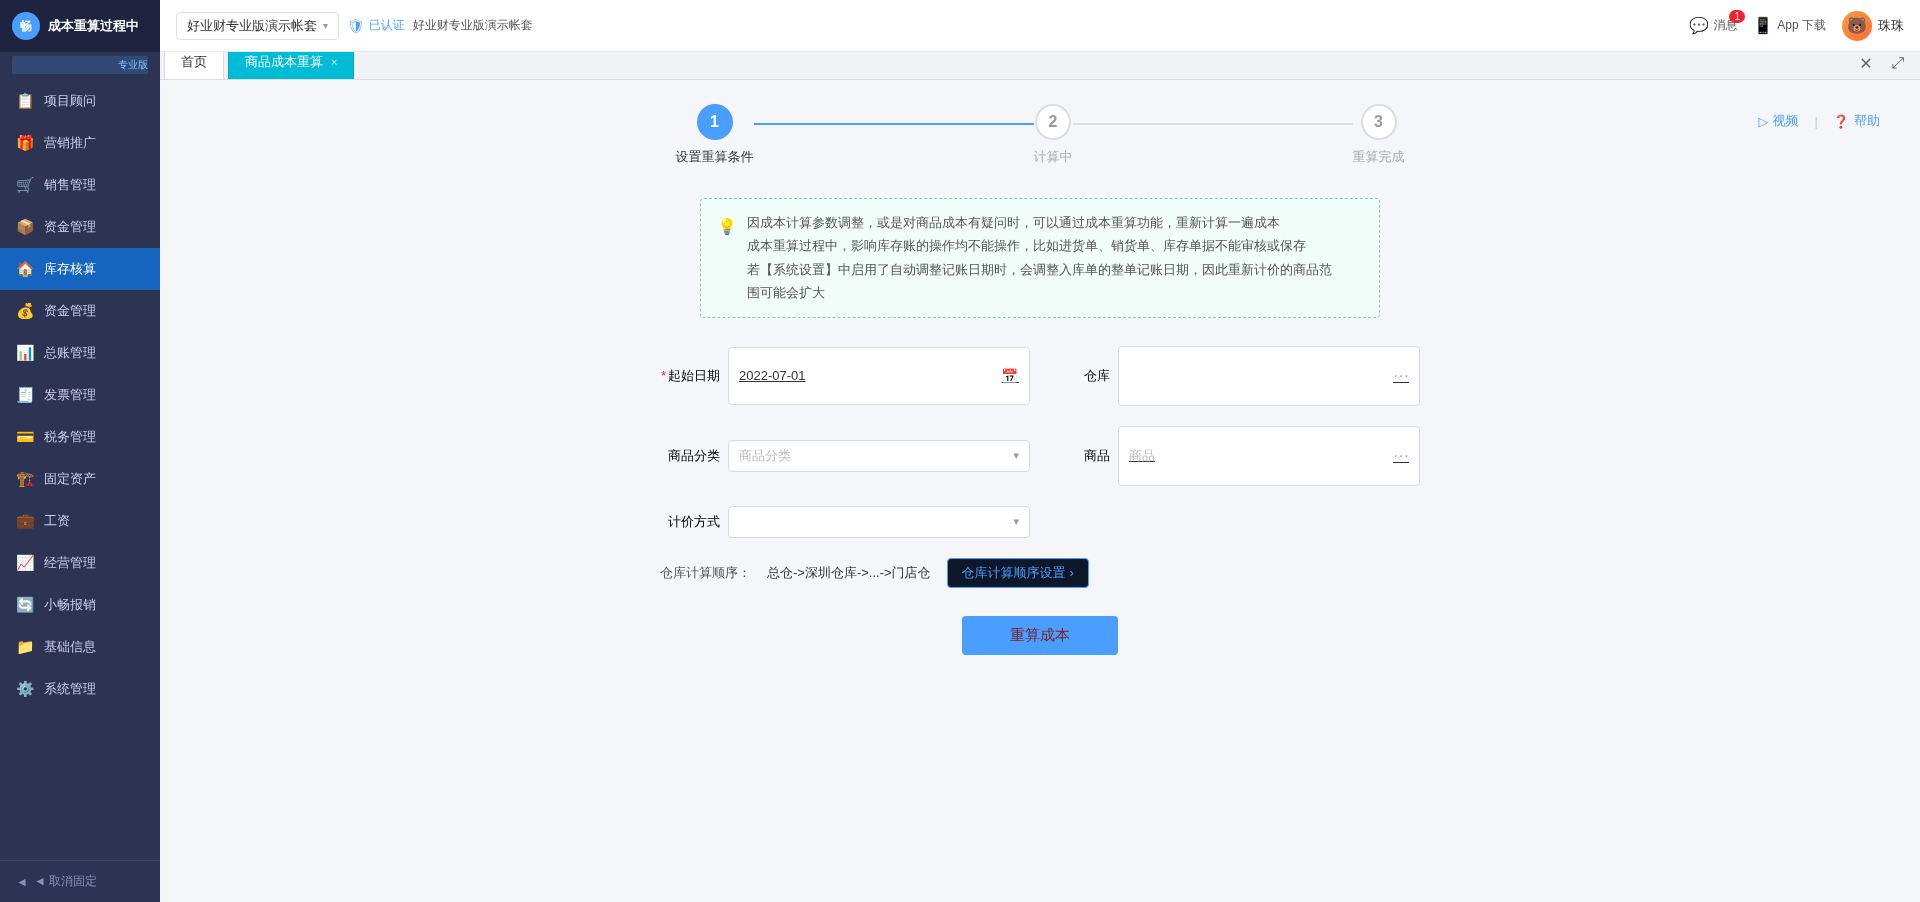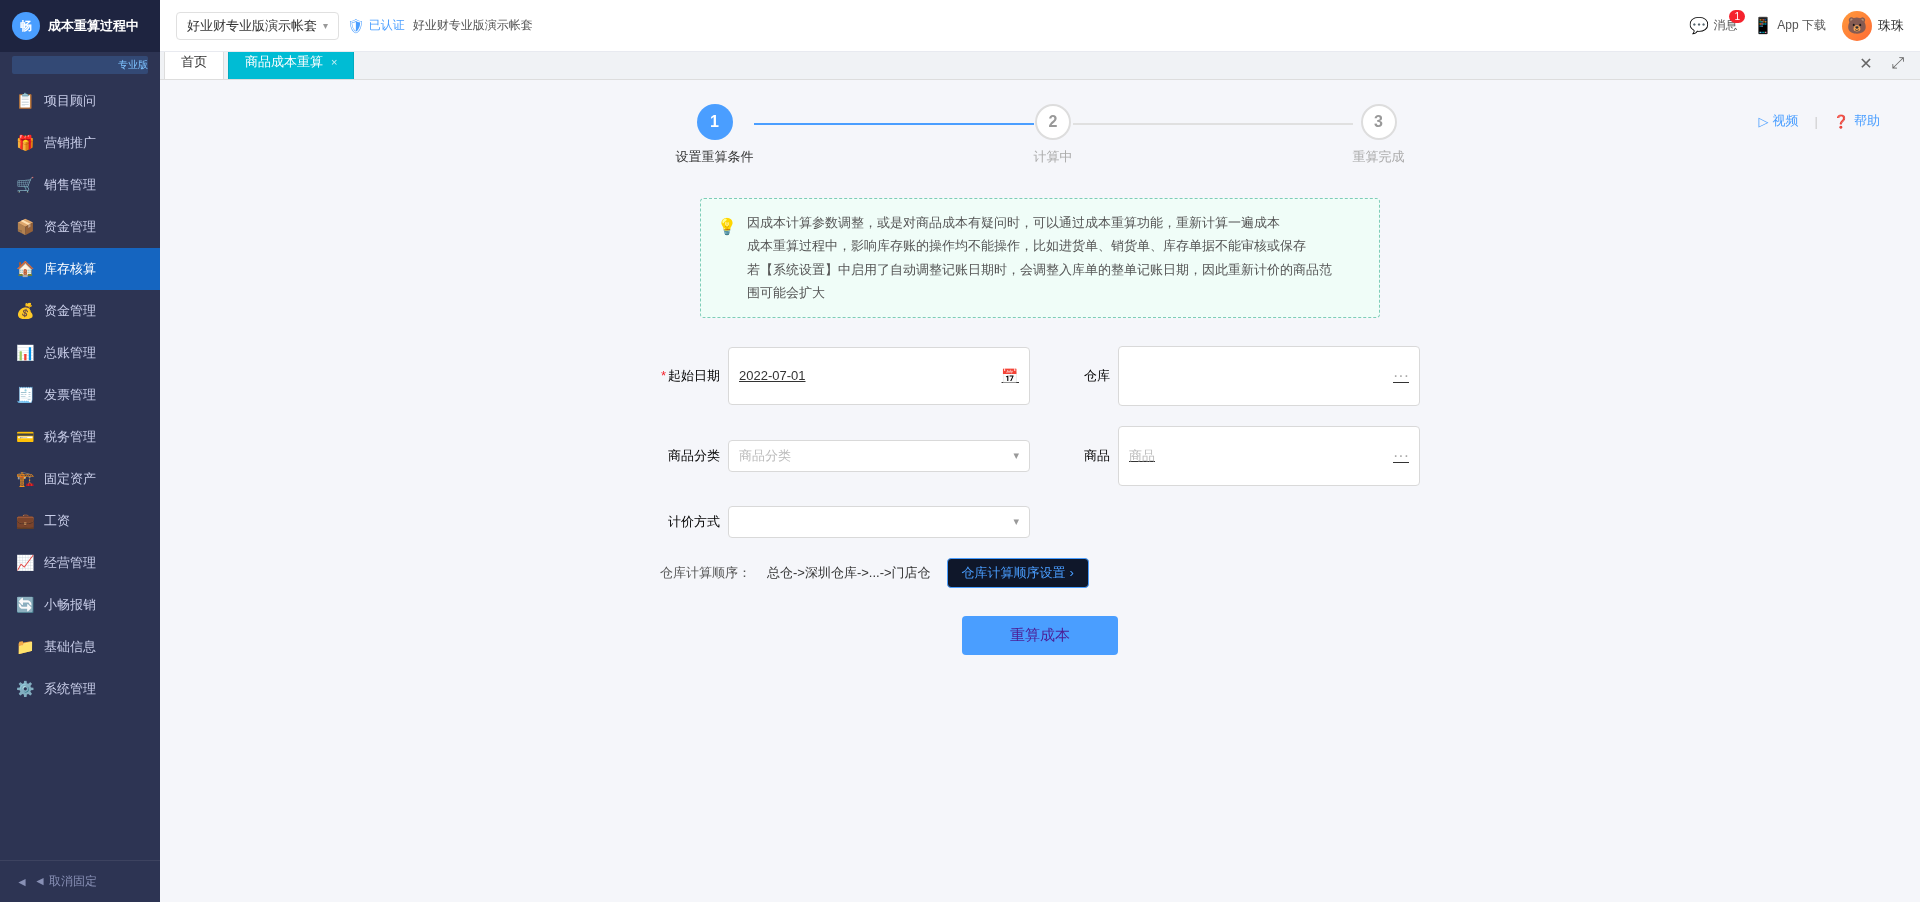--- a/index.html
+++ b/index.html
@@ -401,21 +401,21 @@
       gap: 4px;
     }
 
     
     .recalc-section {
       text-align: center;
       margin-top: 20px;
     }
     .recalc-btn {
       background: #4a9eff;
-      color: #4c1d95;
+      color: #7f1d1d;
       border: none;
       border-radius: 4px;
       padding: 10px 48px;
       font-size: 15px;
       cursor: pointer;
       min-width: 140px;
     }
     .recalc-hint {
       color: #4a9eff;
       font-size: 12px;

